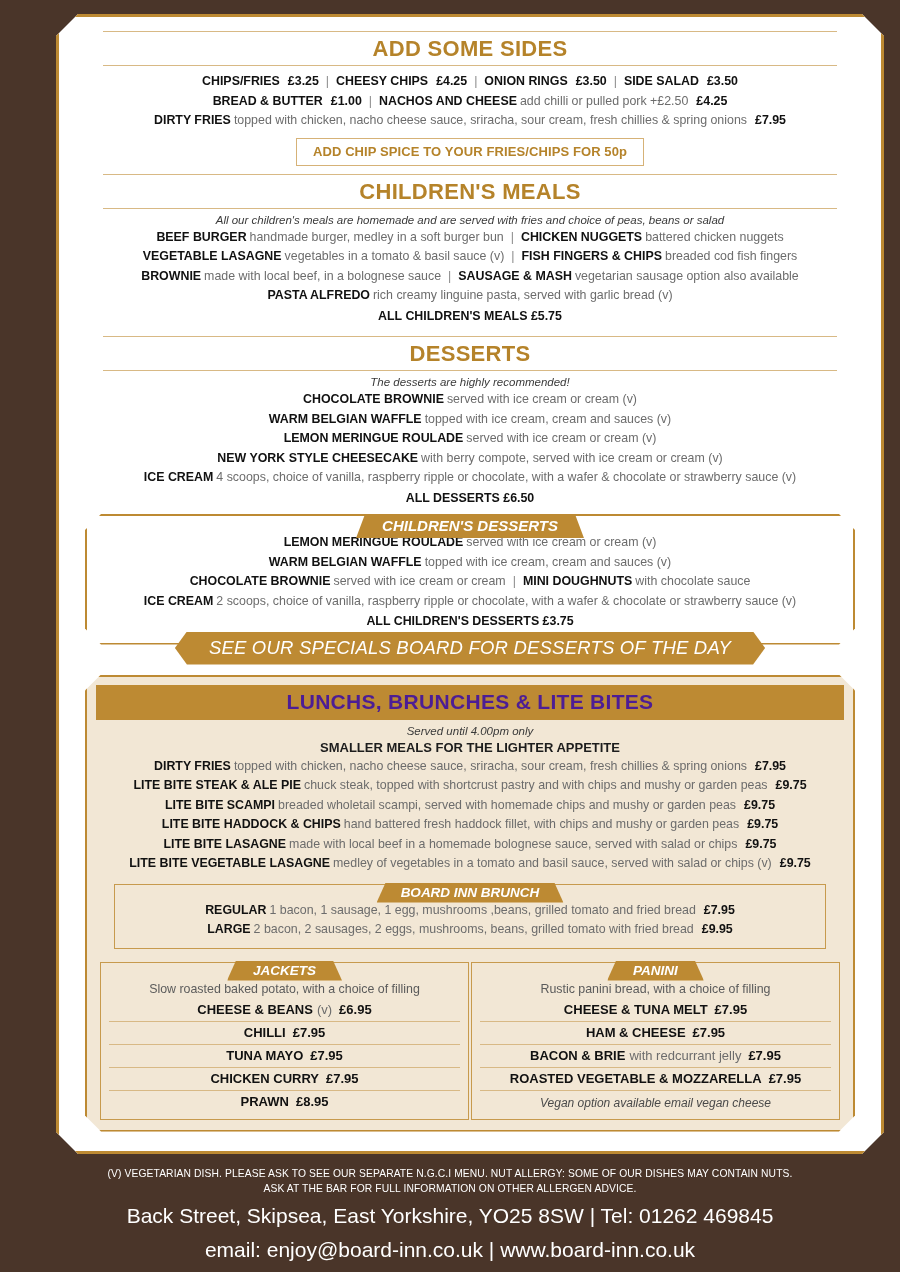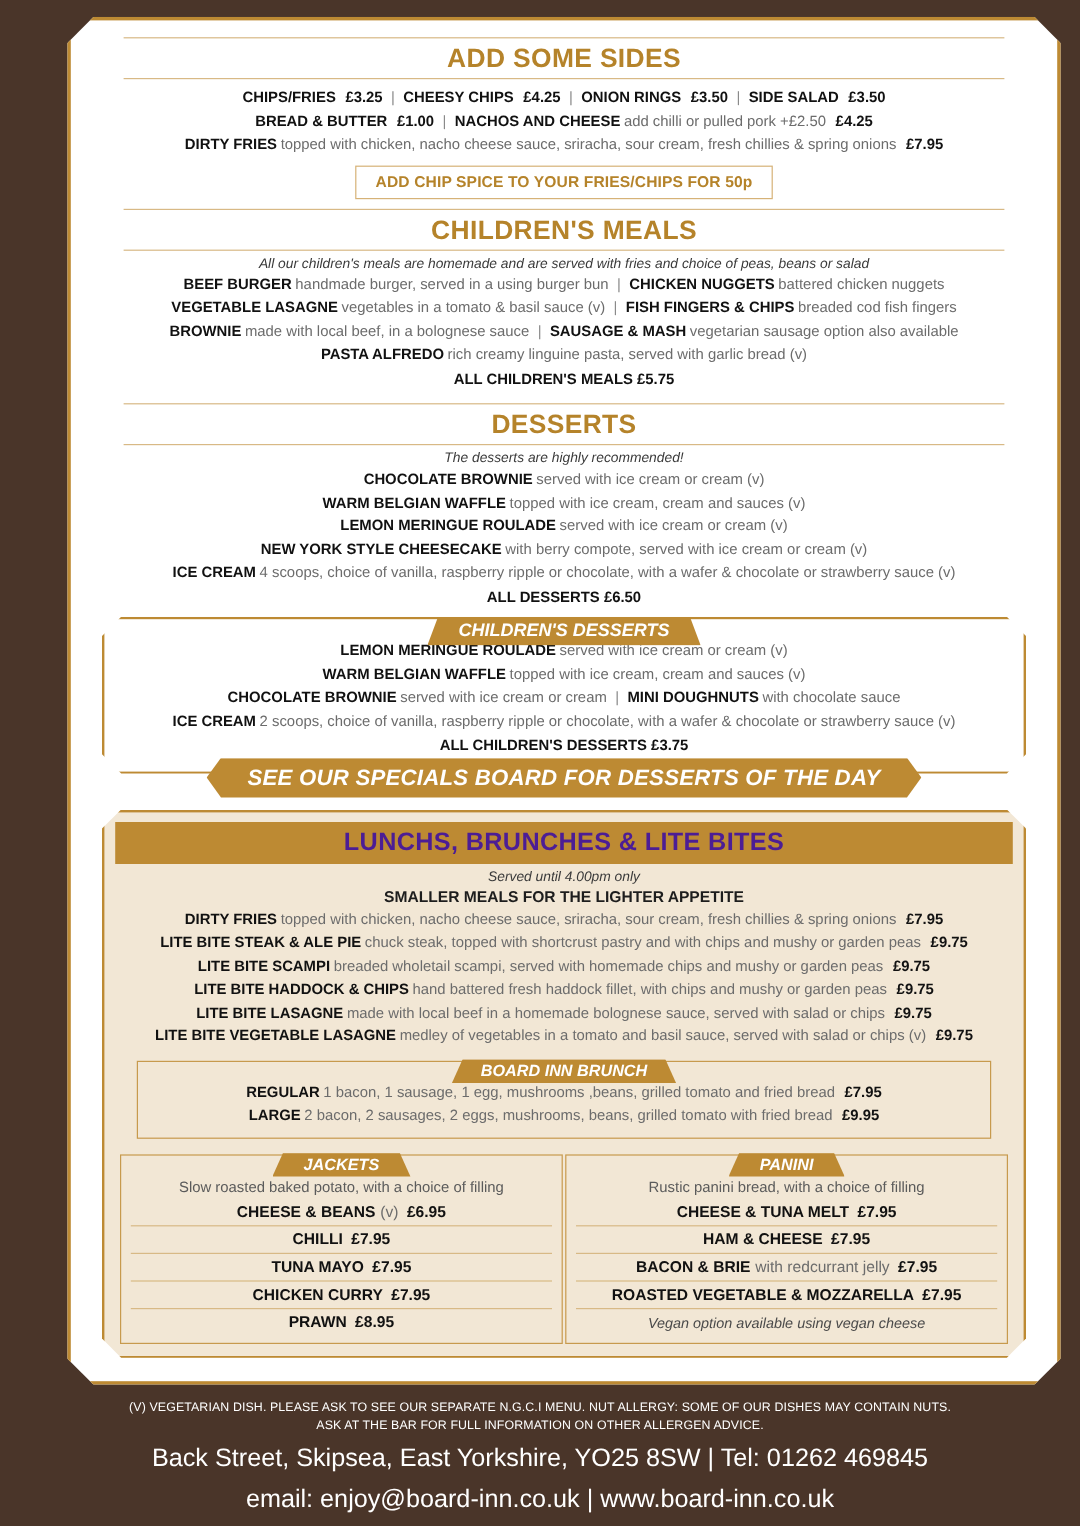--- a/index.html
+++ b/index.html
@@ -111,21 +111,21 @@
     clip-path: polygon(9px 0, calc(100% - 9px) 0, 100% 100%, 0 100%);
     white-space: nowrap;
   }
 
   
   .ribbon-wrap { display: flex; justify-content: center; margin: -13px 0 10px; position: relative; z-index: 5; }
   .ribbon {
     background: #bd8a33;
     color: #ffffff;
     font-style: italic;
-    font-weight: bold;
+    font-weight: normal;
     font-size: 18.5px;
     letter-spacing: .2px;
     padding: 5px 34px 6px;
     clip-path: polygon(12px 0, calc(100% - 12px) 0, 100% 50%, calc(100% - 12px) 100%, 12px 100%, 0 50%);
     white-space: nowrap;
   }
 
   
   .cream-panel {
     background: #f2e7d5;
@@ -232,21 +232,21 @@
       </div>
     </div>
 
     <div class="section">
       <div class="rule"></div>
       <div class="sect-title">CHILDREN'S MEALS</div>
       <div class="rule"></div>
       <div class="sub-italic">All our children's meals are homemade and are served with fries  and choice of peas, beans or salad</div>
       <div>
         <div class="line">
-          <span class="nm">BEEF BURGER</span><span class="ds">handmade burger, served in a using burger bun</span><span class="sep">|</span><span class="nm">CHICKEN NUGGETS</span><span class="ds">battered chicken nuggets</span>
+          <span class="nm">BEEF BURGER</span><span class="ds">handmade burger, medley in a soft burger bun</span><span class="sep">|</span><span class="nm">CHICKEN NUGGETS</span><span class="ds">battered chicken nuggets</span>
         </div>
         <div class="line">
           <span class="nm">VEGETABLE LASAGNE</span><span class="ds">vegetables in a tomato &amp; basil sauce (v)</span><span class="sep">|</span><span class="nm">FISH FINGERS &amp; CHIPS</span><span class="ds">breaded cod fish fingers</span>
         </div>
         <div class="line">
           <span class="nm">BROWNIE</span><span class="ds">made with local beef, in a bolognese sauce</span><span class="sep">|</span><span class="nm">SAUSAGE &amp; MASH</span><span class="ds">vegetarian sausage option also available</span>
         </div>
         <div class="line">
           <span class="nm">PASTA ALFREDO</span><span class="ds">rich creamy linguine pasta, served with garlic bread (v)</span>
         </div>
@@ -315,21 +315,21 @@
           <div class="col-row"><span>PRAWN</span><span class="pr">£8.95</span></div>
         </div>
 
         <div class="col">
           <div class="tab-head">PANINI</div>
           <div class="col-sub">Rustic panini bread, with a choice of filling</div>
           <div class="col-row"><span>CHEESE &amp; TUNA MELT</span><span class="pr">£7.95</span></div>
           <div class="col-row"><span>HAM &amp; CHEESE</span><span class="pr">£7.95</span></div>
           <div class="col-row"><span>BACON &amp; BRIE</span><span class="ds">with redcurrant jelly</span><span class="pr">£7.95</span></div>
           <div class="col-row"><span>ROASTED VEGETABLE &amp; MOZZARELLA</span><span class="pr">£7.95</span></div>
-          <div class="col-note">Vegan option available using vegan cheese</div>
+          <div class="col-note">Vegan option available email vegan cheese</div>
         </div>
 
       </div>
     </div>
 
   </div>
 </div>
 
 <div class="footer">
   <div class="footer-allergen">(V) VEGETARIAN DISH.  PLEASE ASK TO SEE OUR SEPARATE N.G.C.I MENU. NUT ALLERGY: SOME OF OUR DISHES MAY CONTAIN NUTS.</div>

